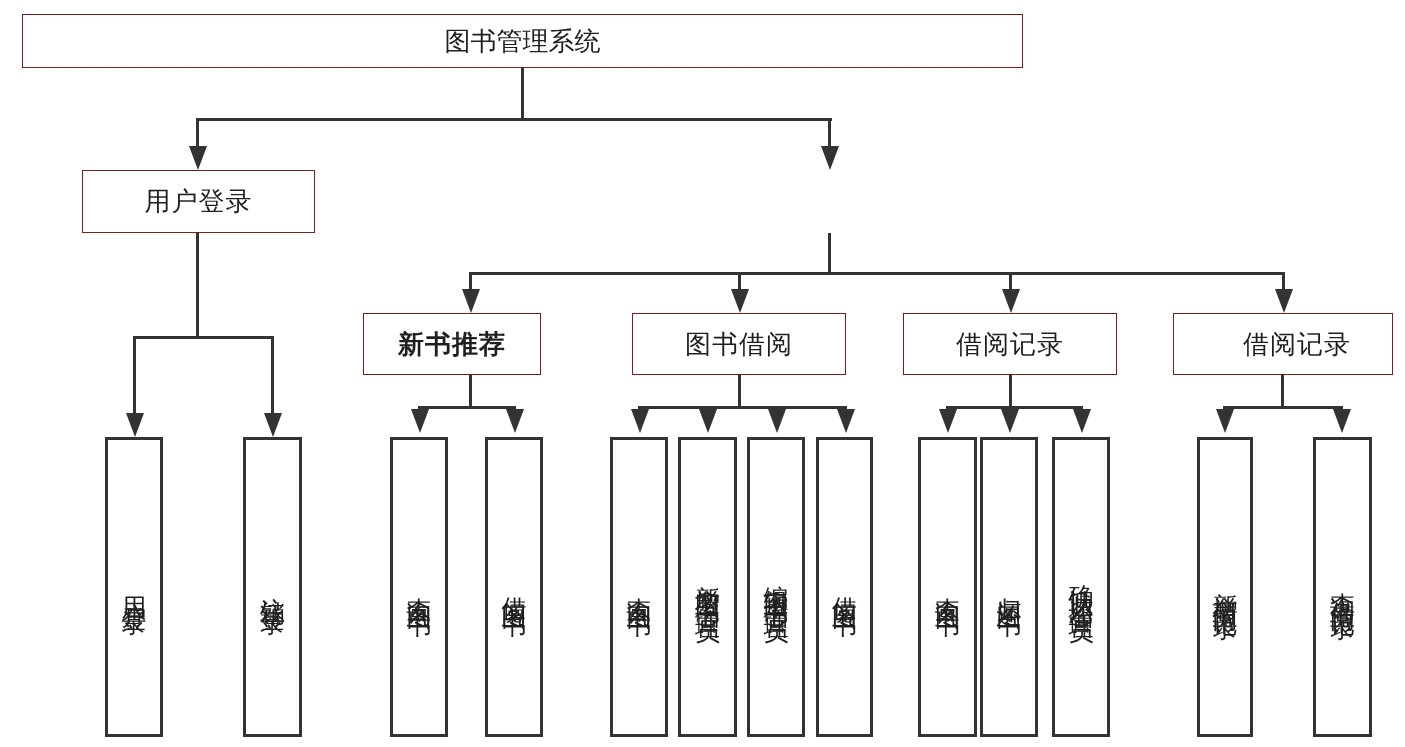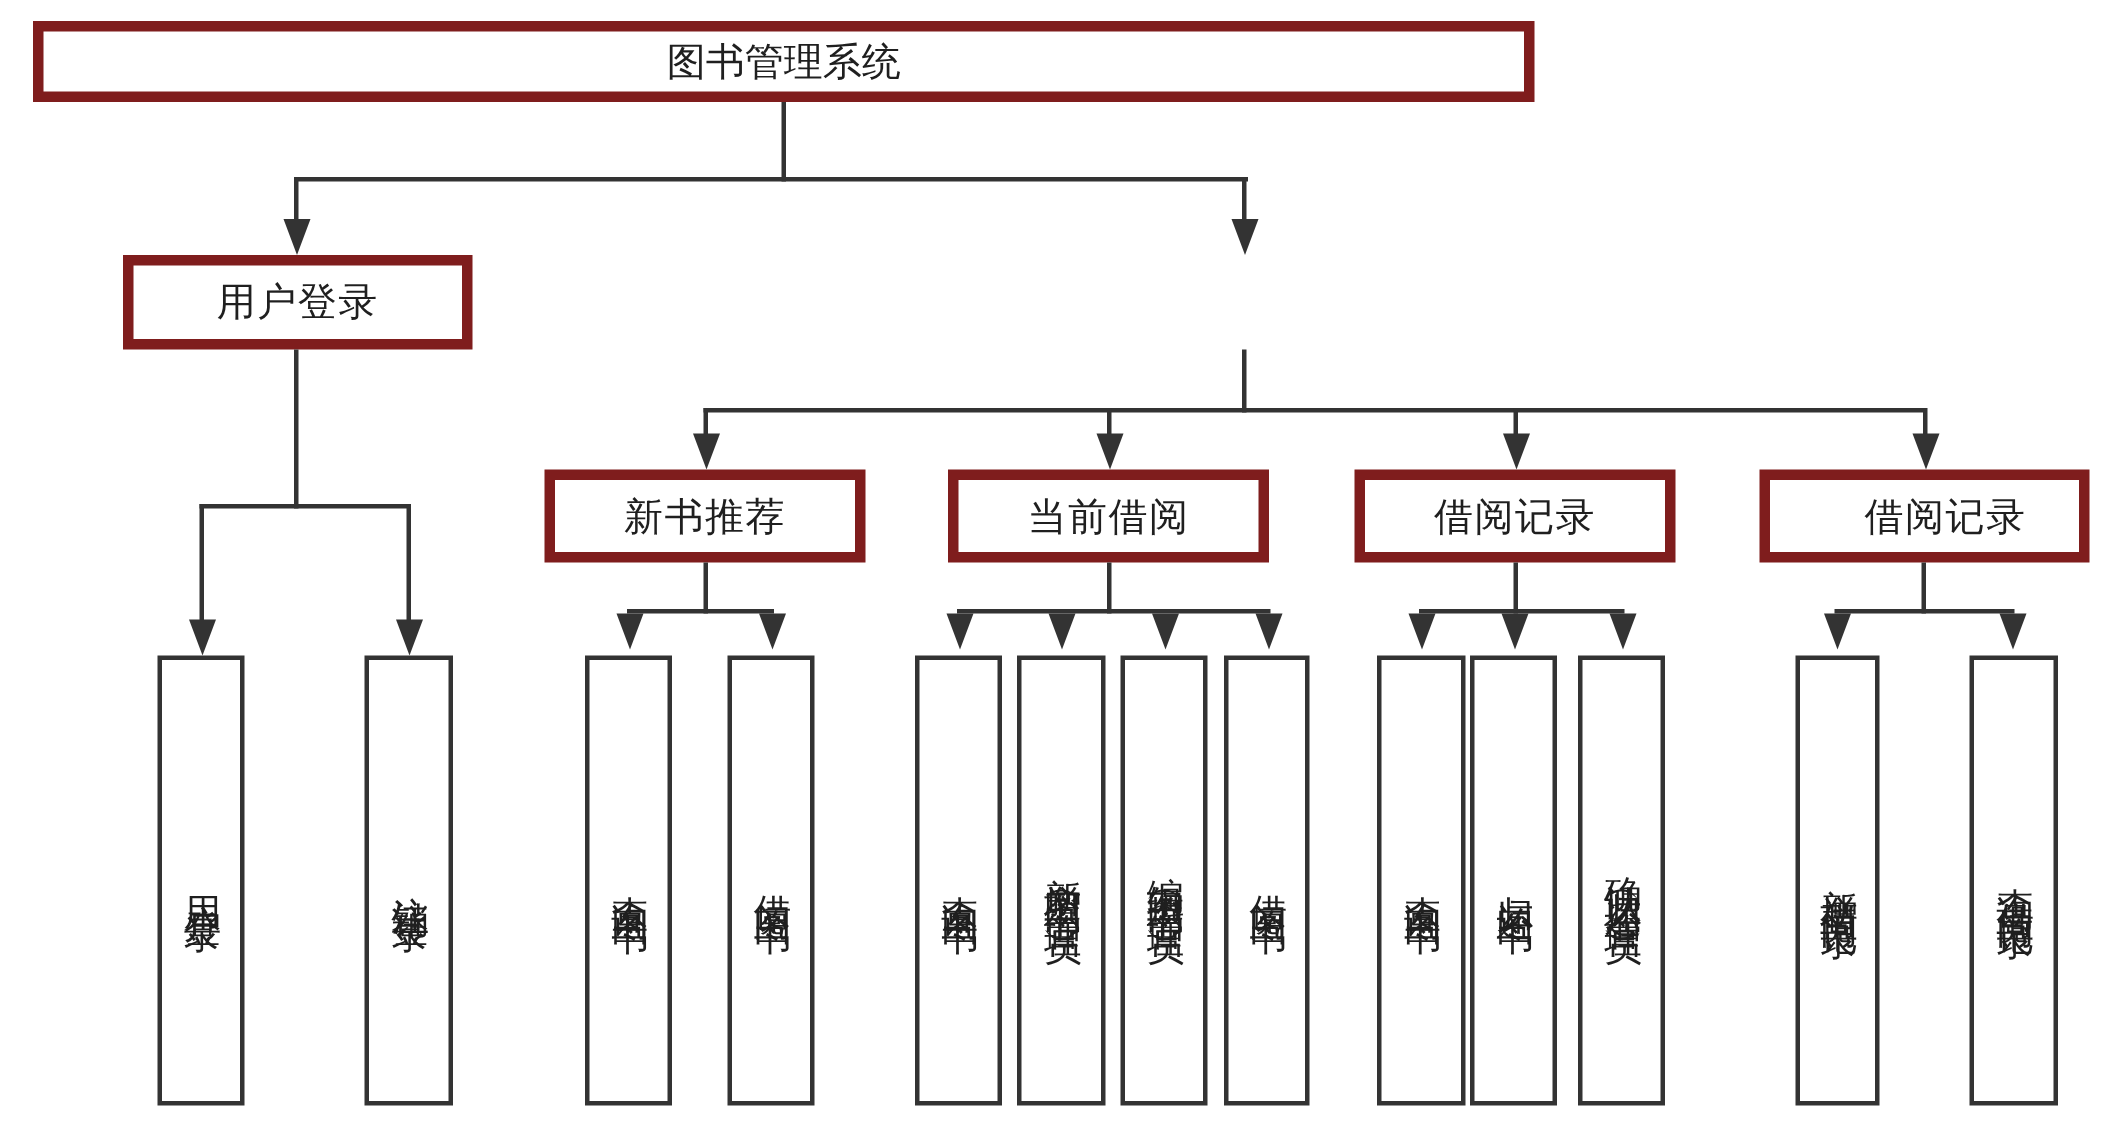--- a/index.html
+++ b/index.html
@@ -6,21 +6,21 @@
   .stage{
     position:relative;
     width:1405px;height:747px;
     background:#ffffff;
     font-family:"Liberation Sans", sans-serif;
     overflow:hidden;
   }
   .node{
     position:absolute;
     box-sizing:border-box;
-    border:7px solid #7f1d1d;
+    border:1px solid #7f1d1d;
     background:#ffffff;
     display:flex;align-items:center;justify-content:center;
     color:#1f1f1f;
   }
   .node.h{font-size:26px;letter-spacing:1px;}
   .node.root{font-size:26px;}
   .leaf{
     position:absolute;top:437px;height:300px;
     box-sizing:border-box;
     border:3px solid #333333;
@@ -60,26 +60,26 @@
 
   <div class="node root" style="left:22px;top:14px;width:1001px;height:54px;">
     <span>图书管理系统</span>
   </div>
 
   <div class="node h" style="left:82px;top:170px;width:233px;height:63px;">
     <span>用户登录</span>
   </div>
 
 
-  <div class="node h" style="left:363px;top:313px;width:214px;height:62px;">
+  <div class="node h" style="left:363px;top:313px;width:178px;height:62px;font-weight:bold;">
     <span>新书推荐</span>
   </div>
 
   <div class="node h" style="left:632px;top:313px;width:214px;height:62px;">
-    <span>当前借阅</span>
+    <span>图书借阅</span>
   </div>
 
   <div class="node h" style="left:903px;top:313px;width:214px;height:62px;">
     <span>借阅记录</span>
   </div>
 
   <div class="node h" style="left:1173px;top:313px;width:220px;height:62px;padding-left:28px;">
     <span>借阅记录</span>
   </div>
 

